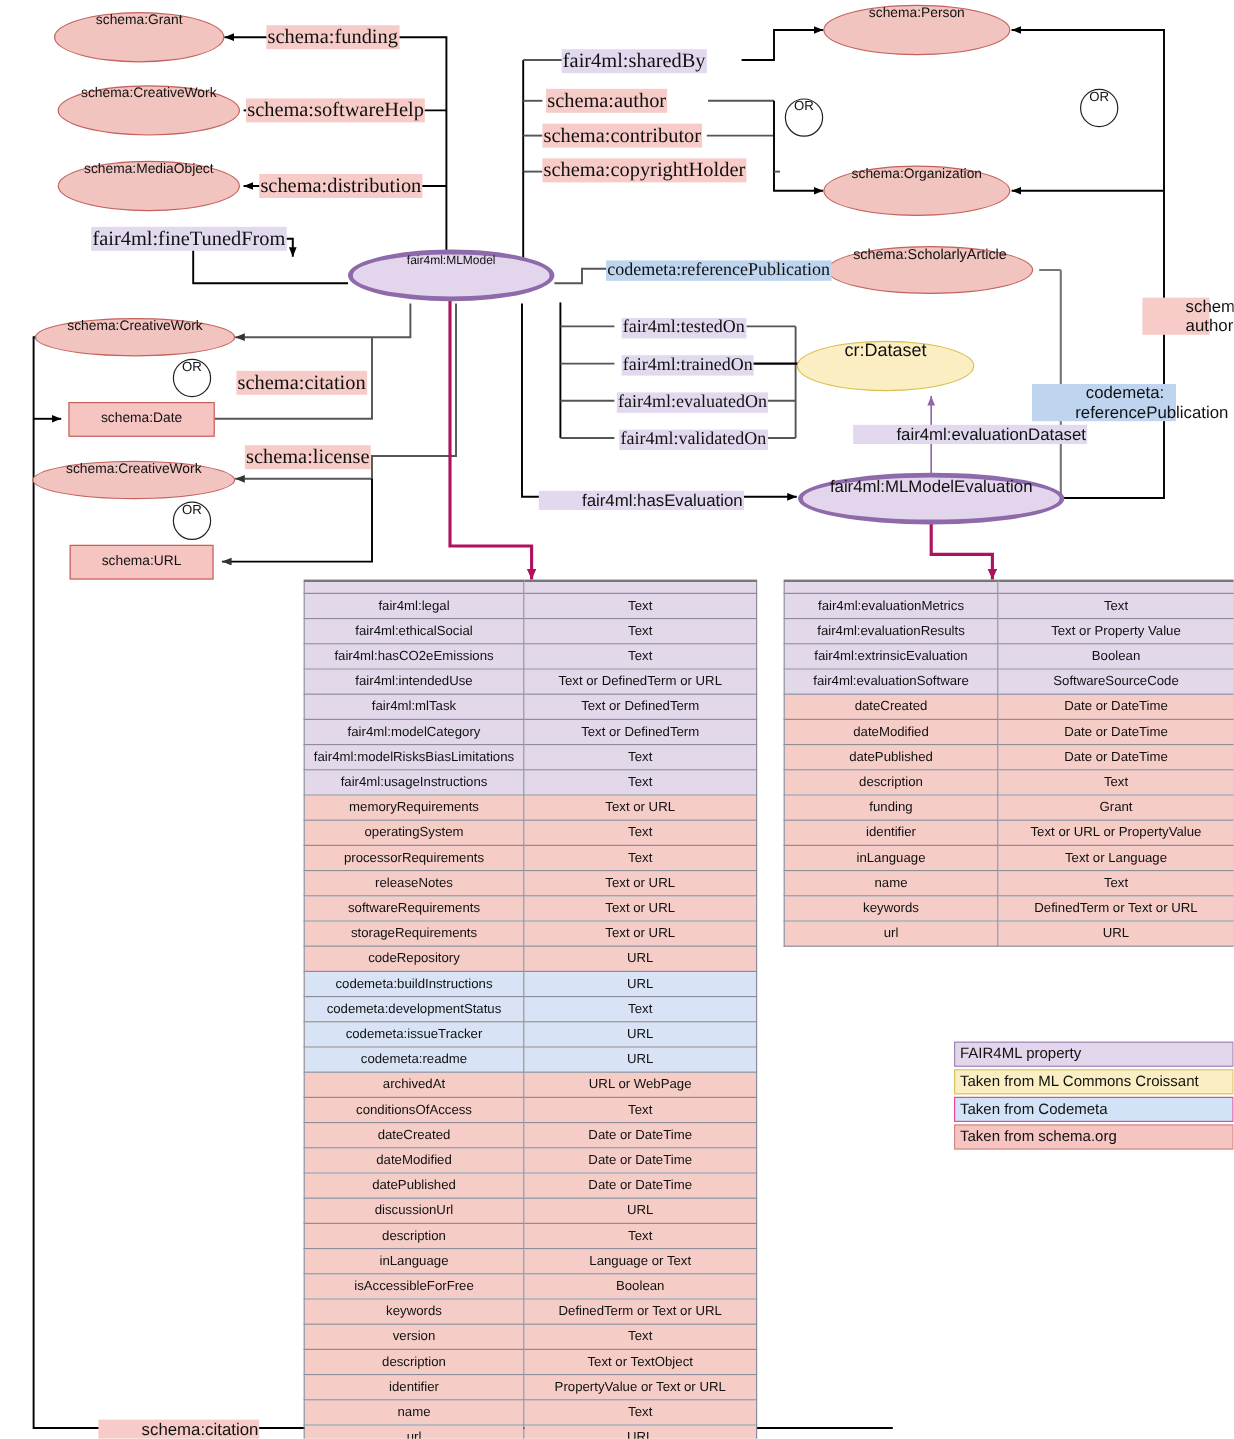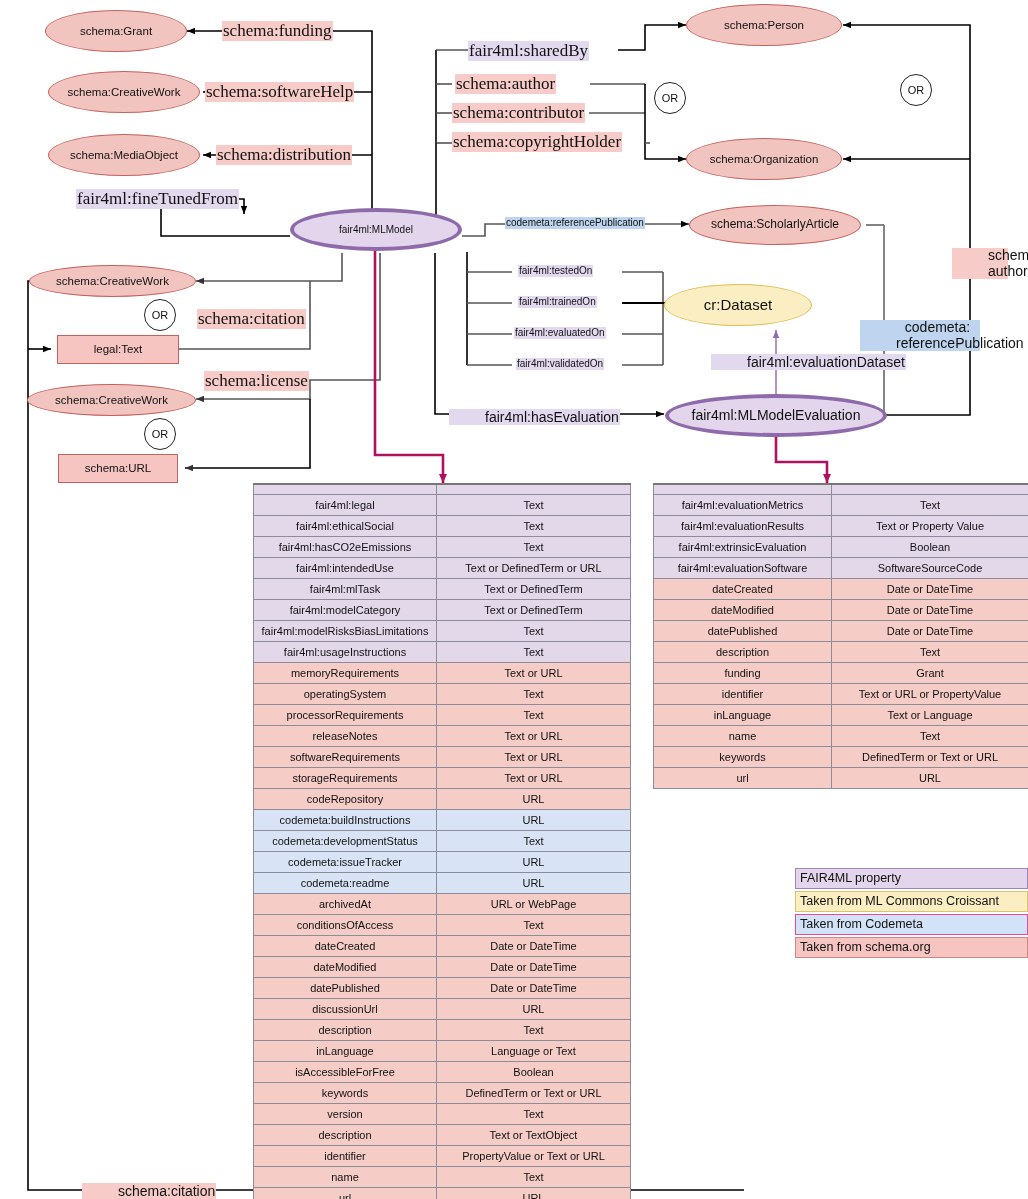--- a/index.html
+++ b/index.html
@@ -3,38 +3,38 @@
 <meta charset="utf-8">
 <style>
   html,body{margin:0;padding:0;background:#ffffff;}
   body{width:1028px;height:1199px;position:relative;
        font-family:"Liberation Sans","DejaVu Sans",sans-serif;
        font-size:12px;color:#111;overflow:hidden;}
   #canvas{position:absolute;left:0;top:0;width:1028px;height:1199px;}
   svg.edges{position:absolute;left:0;top:0;width:1028px;height:1199px;pointer-events:none;}
 
   
-  .node{position:absolute;box-sizing:border-box;display:flex;align-items:center;
+  .node{position:absolute;box-sizing:border-box;display:flex;
         justify-content:center;text-align:center;line-height:1.1;}
   .ellipse{border-radius:50%;}
   .schema-el{background:#f2c4c0;border:1.6px solid #c4615c;}
   .fair-el{background:#e2d5ec;border:4px solid #8e6aab;}
   .cr-el{background:#fbeec2;border:1.6px solid #dcbf52;}
   .schema-box{background:#f6c5c2;border:1.6px solid #c4615c;}
   .or-circle{width:32px;height:32px;border-radius:50%;background:#fff;border:1.3px solid #222;
              font-size:11px;}
 
   
   .lbl{position:absolute;box-sizing:border-box;white-space:nowrap;
        line-height:1.15;padding:0 1px;}
   .lbl-schema{background:#f7ccc8;}
   .lbl-fair{background:#e3d9ef;}
   .lbl-codemeta{background:#bed4ef;}
   .lbl-big{font-family:"Liberation Serif","DejaVu Serif",serif;font-size:17px;}
-  .lbl-mid{font-size:10px;}
+  .lbl-mid{font-size:15px;font-family:Liberation Serif, serif;}
   .lbl-sm{font-size:14px;padding-left:36px;}
   .lbl-two{text-align:center;white-space:normal;line-height:1.12;}
 
   
   table.proptbl{position:absolute;border-collapse:collapse;table-layout:fixed;}
   table.proptbl td{border:1px solid #8c8c9a;height:20px;padding:0 2px;
                    text-align:center;vertical-align:middle;font-size:11px;
                    overflow:hidden;white-space:nowrap;}
   tr.r-fair td{background:#e2d8ea;}
   tr.r-schema td{background:#f6ccc7;}
@@ -168,21 +168,21 @@
 
   <div class="node ellipse fair-el" style="left:665px;top:394px;width:222px;height:43px;font-size:14px;">
     <span>fair4ml:MLModelEvaluation</span>
   </div>
 
   <div class="node ellipse schema-el" style="left:29px;top:265px;width:167px;height:32px;font-size:11.5px;">
     <span>schema:CreativeWork</span>
   </div>
 
   <div class="node schema-box" style="left:57px;top:335px;width:122px;height:29px;display:flex;align-items:center;justify-content:center;font-size:11.5px;">
-    <span>legal:Text</span>
+    <span>schema:Date</span>
   </div>
 
   <div class="node ellipse schema-el" style="left:27px;top:384px;width:169px;height:32px;font-size:11.5px;">
     <span>schema:CreativeWork</span>
   </div>
 
   <div class="node schema-box" style="left:58px;top:454px;width:120px;height:29px;display:flex;align-items:center;justify-content:center;font-size:11.5px;">
     <span>schema:URL</span>
   </div>
 

